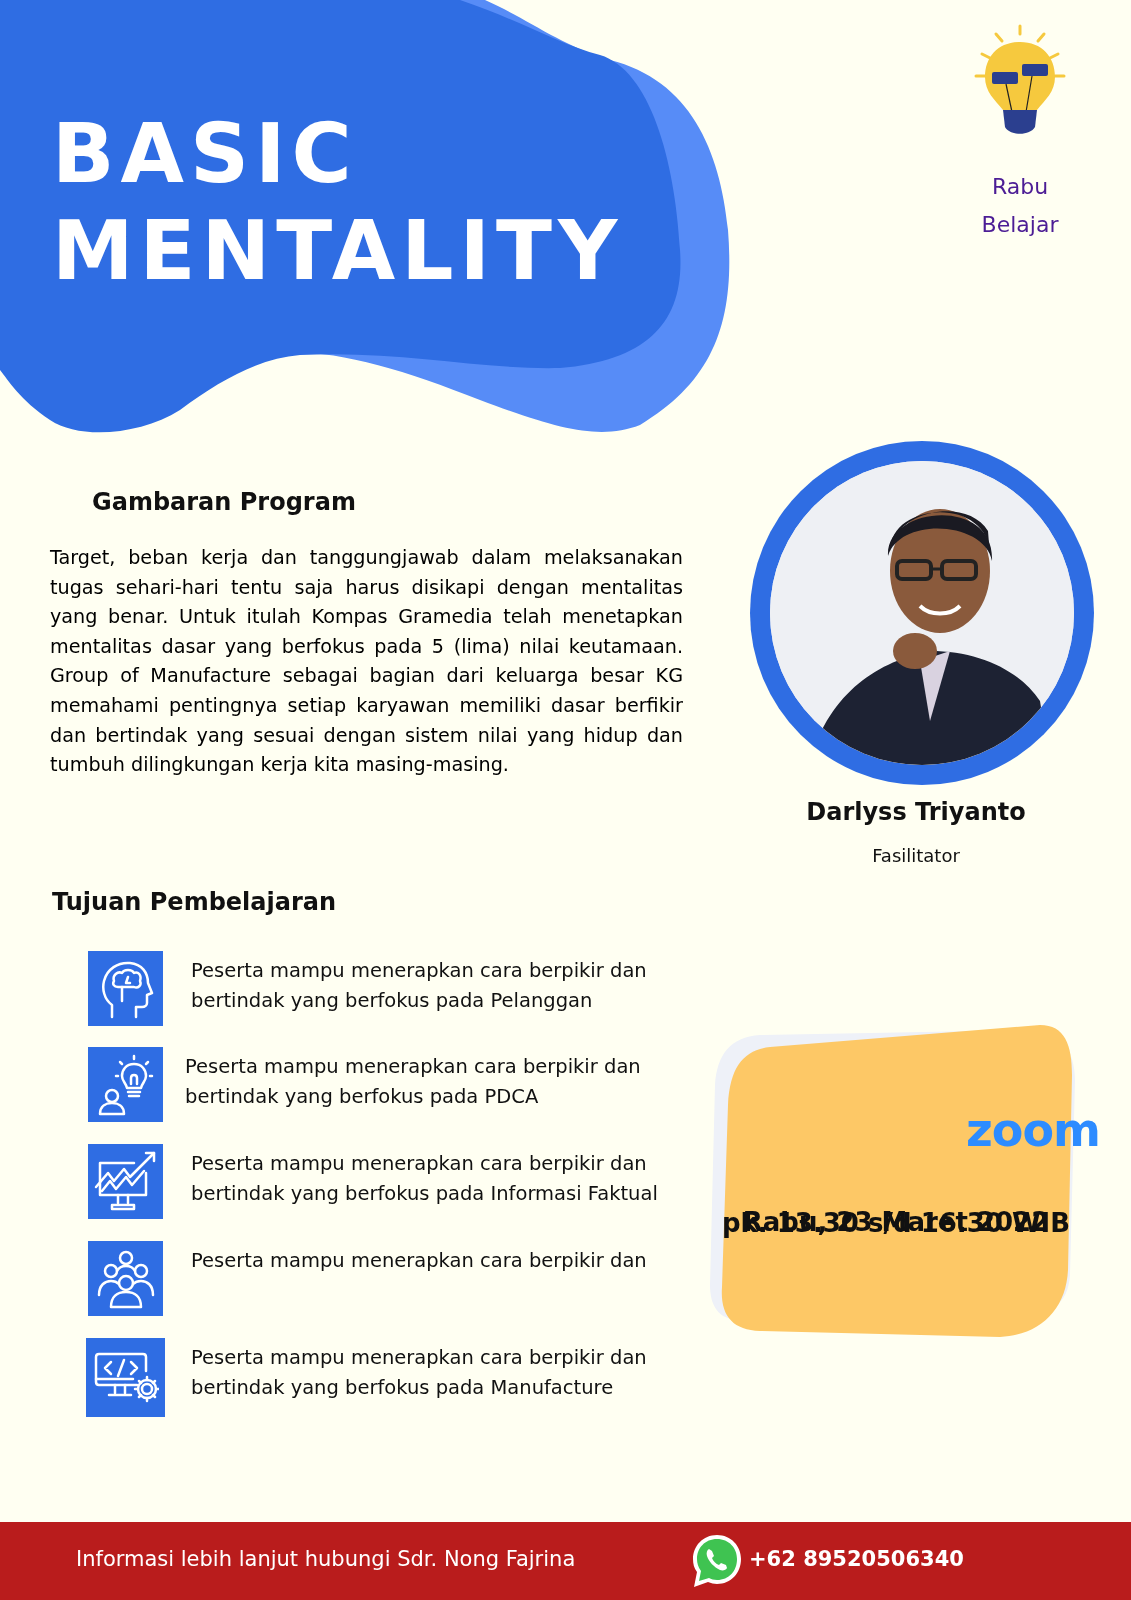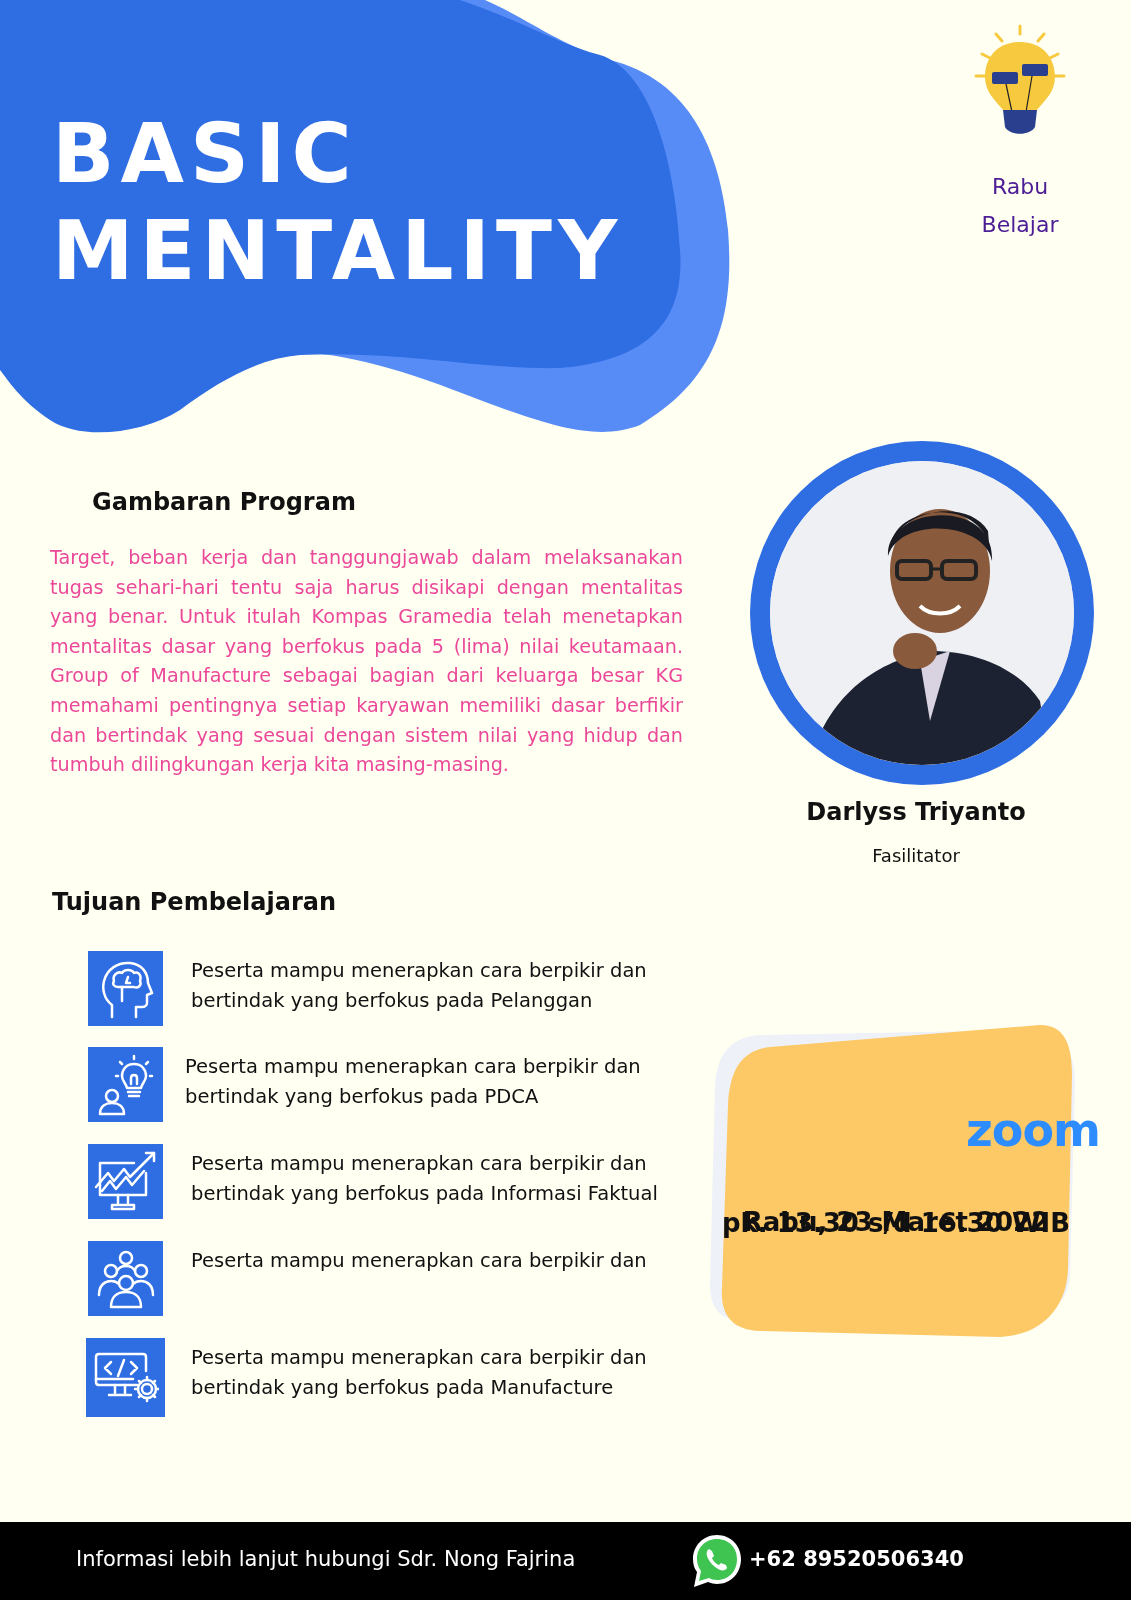--- a/index.html
+++ b/index.html
@@ -30,21 +30,21 @@
   }
 
   
   .h2 {
     position: absolute; font-family: "DejaVu Sans", sans-serif; font-weight: bold;
     font-size: 24px; color: #111;
   }
   .desc {
     position: absolute; left: 50px; top: 543px; width: 633px;
     font-family: "DejaVu Sans", sans-serif; font-size: 19.2px; line-height: 29.6px;
-    text-align: justify; color: #ec4899;
+    text-align: justify; color: #000000;
   }
 
   
   .photo-ring {
     position: absolute; left: 750px; top: 441px; width: 344px; height: 344px;
     border-radius: 50%; background: #2f6de3;
   }
   .photo {
     position: absolute; left: 20px; top: 20px; width: 304px; height: 304px;
     border-radius: 50%; background: #eef0f4; overflow: hidden;
@@ -79,21 +79,21 @@
   }
   .zoom-date, .zoom-time {
     position: absolute; left: 0; width: 100%; text-align: center;
     font-family: "DejaVu Sans", sans-serif; font-weight: bold; font-size: 26px; color: #111;
   }
   .zoom-date { top: 141px; margin-left: -4px; margin-top: 41px; }
   .zoom-time { top: 183px; margin-left: -4px; }
 
   
   .footer {
-    position: absolute; left: 0; top: 1522px; width: 1131px; height: 78px; background: #000000;
+    position: absolute; left: 0; top: 1522px; width: 1131px; height: 78px; background: #b91c1c;
   }
   .footer-text {
     position: absolute; left: 76px; top: 25px; color: #fff;
     font-family: "DejaVu Sans", sans-serif; font-size: 21px;
   }
   .wa-icon { position: absolute; left: 690px; top: 10px; }
   .footer-phone {
     position: absolute; left: 749px; top: 25px; color: #fff;
     font-family: "DejaVu Sans", sans-serif; font-size: 21px; font-weight: bold;
   }

